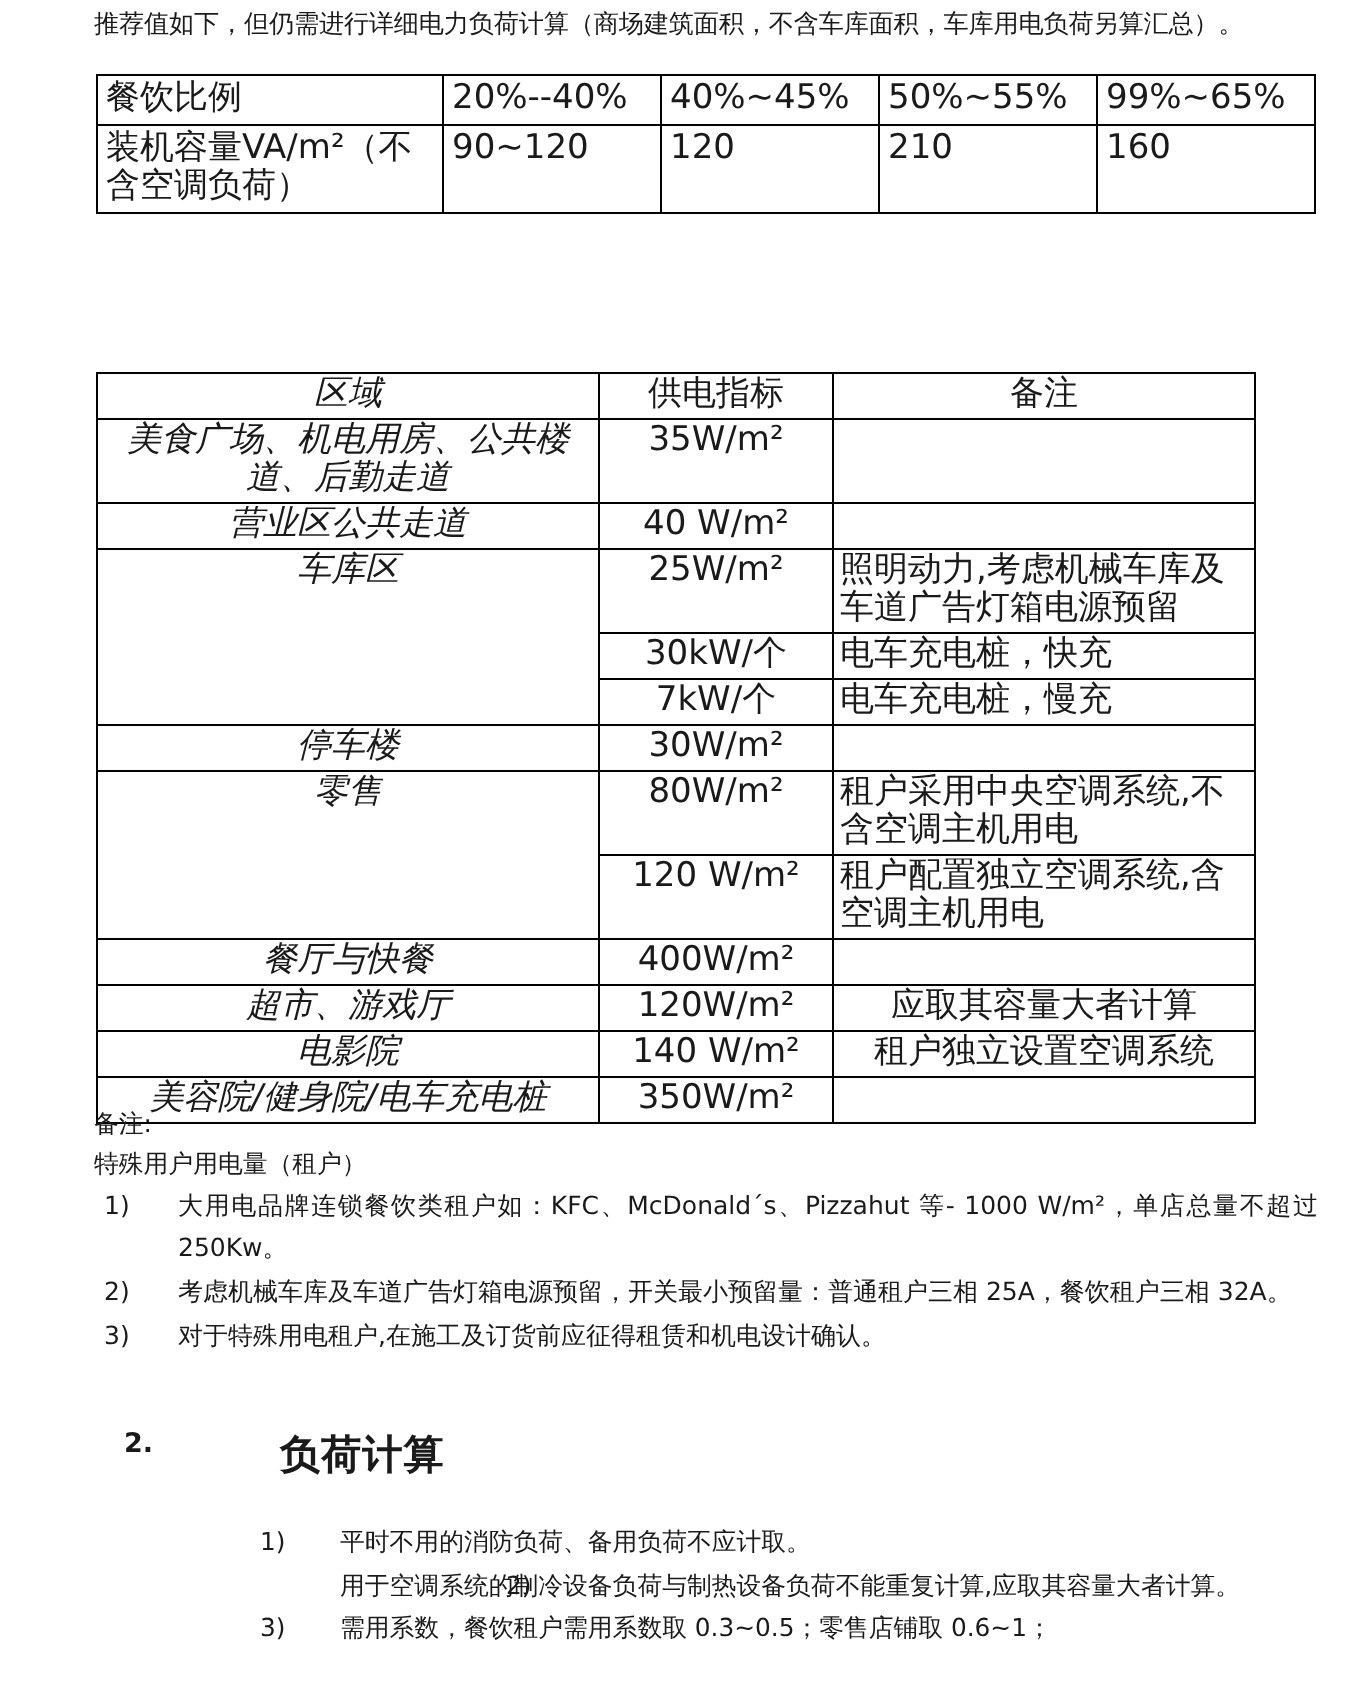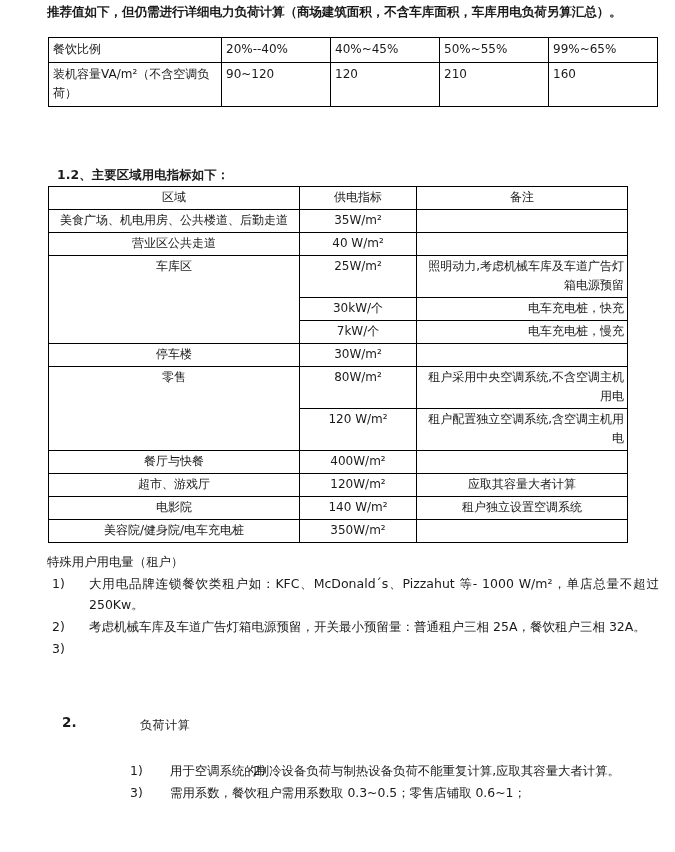--- a/index.html
+++ b/index.html
@@ -24,37 +24,36 @@
   }
   .intro {
     position: absolute;
     left: 47px;
     top: 2px;
     width: 608px;
     font-size: 12.6px;
     line-height: 19.5px;
     text-align: justify;
     letter-spacing: -0.1px;
-    font-weight: bold;
   }
 
   .section-head {
     position: absolute;
     left: 57px;
     top: 167px;
     font-size: 12.4px;
     font-weight: bold;
     letter-spacing: 0.1px;
   }
 
   
   table.doc {
     border-collapse: collapse;
     table-layout: fixed;
-    font-size: 12px;
+    font-size: 17px;
     position: absolute;
   }
   table.doc td {
     border: 1px solid #000000;
     padding: 2px 4px 3px 4px;
     vertical-align: top;
     line-height: 19px;
     word-break: break-all;
   }
 
@@ -77,24 +76,24 @@
     left: 48px;
     top: 186px;
     width: 558px;
   }
   #table-index td {
     text-align: center;
     vertical-align: top;
     padding: 1px 3px 2px 3px;
     line-height: 19px;
   }
-  #table-index td.col-area  { width: 244px; }
+  #table-index td.col-area  { width: 244px; font-style: italic; }
   #table-index td.col-index { width: 110px; }
   #table-index td.col-note  { width: 204px; }
-  #table-index td.note-l { text-align: right; margin-left: 35px; }
+  #table-index td.note-l { text-align: left; margin-left: 35px; }
 
   
   .notes {
     position: absolute;
     left: 47px;
     top: 552px;
     width: 612px;
   }
   .notes .line {
     font-size: 12.4px;
@@ -123,22 +122,22 @@
   }
   .h2-num {
     display: inline-block;
     width: 78px;
     font-size: 13.5px;
     font-weight: bold;
     vertical-align: top;
   }
   .h2-title {
     display: inline-block;
-    font-size: 12px;
-    font-weight: normal;
+    font-size: 20px;
+    font-weight: bold;
     letter-spacing: 0.6px;
   }
 
   .calc-list {
     position: absolute;
     left: 47px;
     top: 760px;
     width: 604px;
   }
   .calc-item {
@@ -181,21 +180,20 @@
       <tr>
         <td class="lab">装机容量VA/m²（不含空调负荷）</td>
         <td class="v">90~120</td>
         <td class="v">120</td>
         <td class="v">210</td>
         <td class="v">160</td>
       </tr>
     </tbody>
   </table>
 
-  <div class="section-head">1.2、主要区域用电指标如下：</div>
 
   <table class="doc" id="table-index">
     <tbody>
       <tr>
         <td class="col-area">区域</td>
         <td class="col-index">供电指标</td>
         <td class="col-note">备注</td>
       </tr>
 
       <tr>
@@ -257,42 +255,45 @@
       </tr>
       <tr>
         <td class="col-area">美容院/健身院/电车充电桩</td>
         <td class="col-index">350W/m²</td>
         <td class="col-note"></td>
       </tr>
     </tbody>
   </table>
 
   <div class="notes">
+    <div class="line">备注:</div>
     <div class="line">特殊用户用电量（租户）</div>
 
     <div class="note-item">
       <span class="num">1)</span>
       <span>大用电品牌连锁餐饮类租户如：KFC、McDonald´s、Pizzahut 等- 1000 W/m²，单店总量不超过 250Kw。</span>
     </div>
     <div class="note-item">
       <span class="num">2)</span>
       <span>考虑机械车库及车道广告灯箱电源预留，开关最小预留量：普通租户三相 25A，餐饮租户三相 32A。</span>
     </div>
     <div class="note-item">
       <span class="num">3)</span>
+      <span>对于特殊用电租户,在施工及订货前应征得租赁和机电设计确认。</span>
     </div>
   </div>
 
   <div class="h2-wrap">
     <span class="h2-num">2.</span><span class="h2-title">负荷计算</span>
   </div>
 
   <div class="calc-list">
     <div class="calc-item">
       <span class="num">1)</span>
+      <span>平时不用的消防负荷、备用负荷不应计取。</span>
     </div>
     <div class="calc-item wrap">
       <span class="num">2)</span>
       <span>用于空调系统的制冷设备负荷与制热设备负荷不能重复计算,应取其容量大者计算。</span>
     </div>
     <div class="calc-item">
       <span class="num">3)</span>
       <span>需用系数，餐饮租户需用系数取 0.3~0.5；零售店铺取 0.6~1；</span>
     </div>
   </div>

